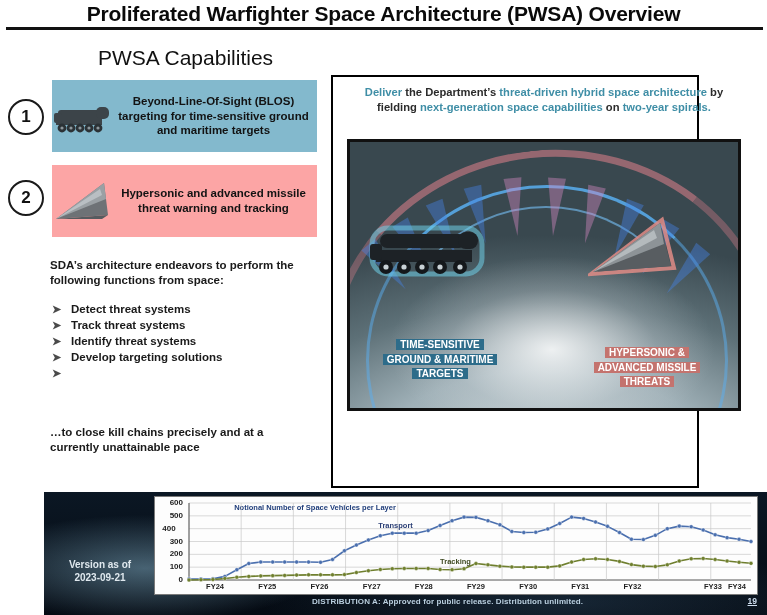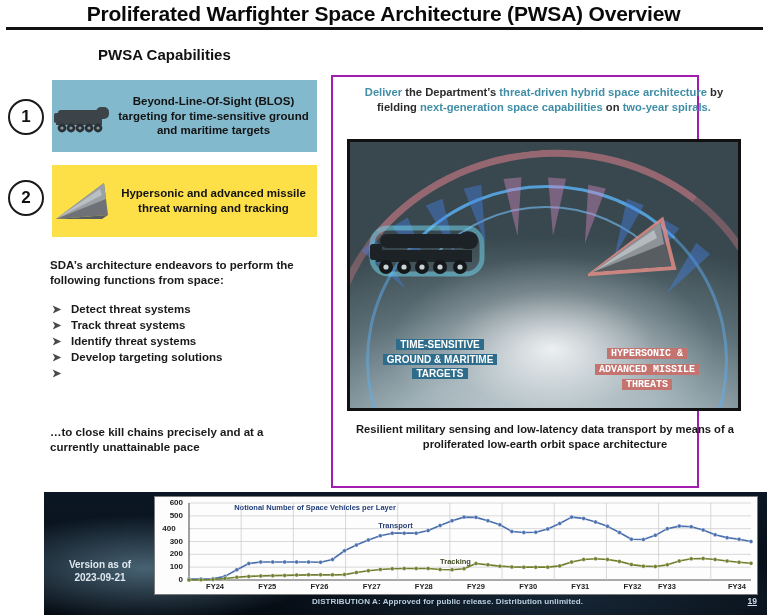--- a/index.html
+++ b/index.html
@@ -15,38 +15,38 @@
     font-size:21px;font-weight:bold;color:#0a0a0a;
     letter-spacing:-0.2px;
     white-space:nowrap;
   }
   #title-rule{
     position:absolute;left:6px;top:27px;width:757px;height:3px;background:#111;
   }
   
   #caps-heading{
     position:absolute;left:98px;top:46px;
-    font-size:15px;font-weight:bold;color:#111;
+    font-size:21px;font-weight:normal;color:#111;
   }
   .num-badge{
     position:absolute;width:32px;height:32px;border-radius:50%;
     border:2px solid #1a1a1a;background:#fff;
     display:flex;align-items:center;justify-content:center;
     font-size:17px;font-weight:bold;color:#111;
   }
   #badge-1{left:8px;top:99px;}
   #badge-2{left:8px;top:180px;}
 
   .cap-box{
     position:absolute;left:52px;width:265px;
     display:flex;align-items:center;
     box-sizing:border-box;
   }
   #cap-box-1{top:80px;height:72px;background:#83b9cd;}
-  #cap-box-2{top:165px;height:72px;background:#fde047;}
+  #cap-box-2{top:165px;height:72px;background:#fca5a5;}
   .cap-text{
     flex:1;text-align:center;
     font-size:11.5px;font-weight:bold;color:#131313;line-height:1.28;
     padding-right:4px;
   }
   .cap-icon{width:62px;height:52px;flex:0 0 62px;position:relative;}
 
   #func-intro{
     position:absolute;left:50px;top:258px;width:250px;
     font-size:11.5px;font-weight:bold;color:#1a1a1a;line-height:1.32;
@@ -62,21 +62,21 @@
   #func-list li .arrow{
     position:absolute;left:0;top:0;color:#4a4a4a;font-size:11px;
   }
   #func-outro{
     position:absolute;left:50px;top:425px;width:250px;
     font-size:11.5px;font-weight:bold;color:#1a1a1a;line-height:1.32;
   }
   
   #right-panel{
     position:absolute;left:331px;top:75px;width:368px;height:413px;
-    background:#fff;border:2px solid #a21caf;box-sizing:border-box;
+    background:#fff;border:2px solid #000000;box-sizing:border-box;
   }
   #mission-statement{
     position:absolute;left:12px;top:8px;width:398px;
     text-align:center;font-size:11.2px;font-weight:bold;line-height:1.34;
     color:#2b2b2b;
   }
   #mission-statement .hl{color:#3f8ea6;}
   #photo{
     position:absolute;left:14px;top:62px;width:394px;height:272px;
     border:3px solid #111;box-sizing:border-box;overflow:hidden;
@@ -109,21 +109,21 @@
     border-top:58px solid rgba(70,130,230,.42);
   }
   .cone.pink{border-top-color:rgba(220,140,200,.40);}
   #label-blos,#label-hyper{
     position:absolute;text-align:center;font-size:10px;font-weight:bold;
     color:#ffffff;line-height:1.45;
   }
   #label-blos{left:10px;top:196px;width:160px;}
   #label-blos span{background:#2d6c8a;padding:0 4px;box-decoration-break:clone;-webkit-box-decoration-break:clone;}
   #label-hyper{left:222px;top:204px;width:150px;}
-  #label-hyper span{background:#c4736e;padding:0 4px;box-decoration-break:clone;font-family:Liberation Mono, monospace;-webkit-box-decoration-break:clone;}
+  #label-hyper span{background:#c4736e;padding:0 4px;box-decoration-break:clone;-webkit-box-decoration-break:clone;}
   #tel-icon{position:absolute;left:18px;top:78px;width:118px;height:62px;}
   #hgv-icon{position:absolute;left:238px;top:72px;width:92px;height:66px;}
   #photo-caption{
     position:absolute;left:16px;top:345px;width:392px;text-align:center;
     font-size:11.2px;font-weight:bold;color:#1a1a1a;line-height:1.36;
   }
   
   #bottom-band{
     position:absolute;left:44px;top:492px;width:723px;height:123px;
     background:
@@ -285,21 +285,20 @@
         <div><span>GROUND &amp; MARITIME</span></div>
         <div><span>TARGETS</span></div>
       </div>
     <div id="label-hyper">
         <div><span>HYPERSONIC &amp;</span></div>
         <div><span>ADVANCED MISSILE</span></div>
         <div><span>THREATS</span></div>
       </div>
   </div>
 
-  <div id="photo-caption">Resilient military sensing and low-latency data transport by means of a proliferated low-earth orbit space architecture</div>
 </div>
 
 <div id="bottom-band">
   <div id="version-stamp">
     <div>Version as of</div>
     <div>2023-09-21</div>
   </div>
 
   <div id="chart-card">
     <div id="chart-title">Notional Number of Space Vehicles per Layer</div>
@@ -435,19 +434,19 @@
       <div class="axis-label" style="left: 0px; width: 28px; top: 2px;">600</div>
       <div class="xtick" style="left: 45.089px; top: 85px;">FY24</div>
       <div class="xtick" style="left: 97.2669px; top: 85px;">FY25</div>
       <div class="xtick" style="left: 149.445px; top: 85px;">FY26</div>
       <div class="xtick" style="left: 201.623px; top: 85px;">FY27</div>
       <div class="xtick" style="left: 253.801px; top: 85px;">FY28</div>
       <div class="xtick" style="left: 305.979px; top: 85px;">FY29</div>
       <div class="xtick" style="left: 358.157px; top: 85px;">FY30</div>
       <div class="xtick" style="left: 410.335px; top: 85px;">FY31</div>
       <div class="xtick" style="left: 462.513px; top: 85px;">FY32</div>
-      <div class="xtick" style="left: 497px; top: 85px;">FY33</div>
+      <div class="xtick" style="left: 543px; top: 85px;">FY33</div>
       <div class="xtick" style="left: 566.868px; top: 85px;">FY34</div>
     </div>
 
   <div id="dist-statement">DISTRIBUTION A: Approved for public release. Distribution unlimited.</div>
   <div id="page-number">19</div>
 </div>
 
 </body></html>

